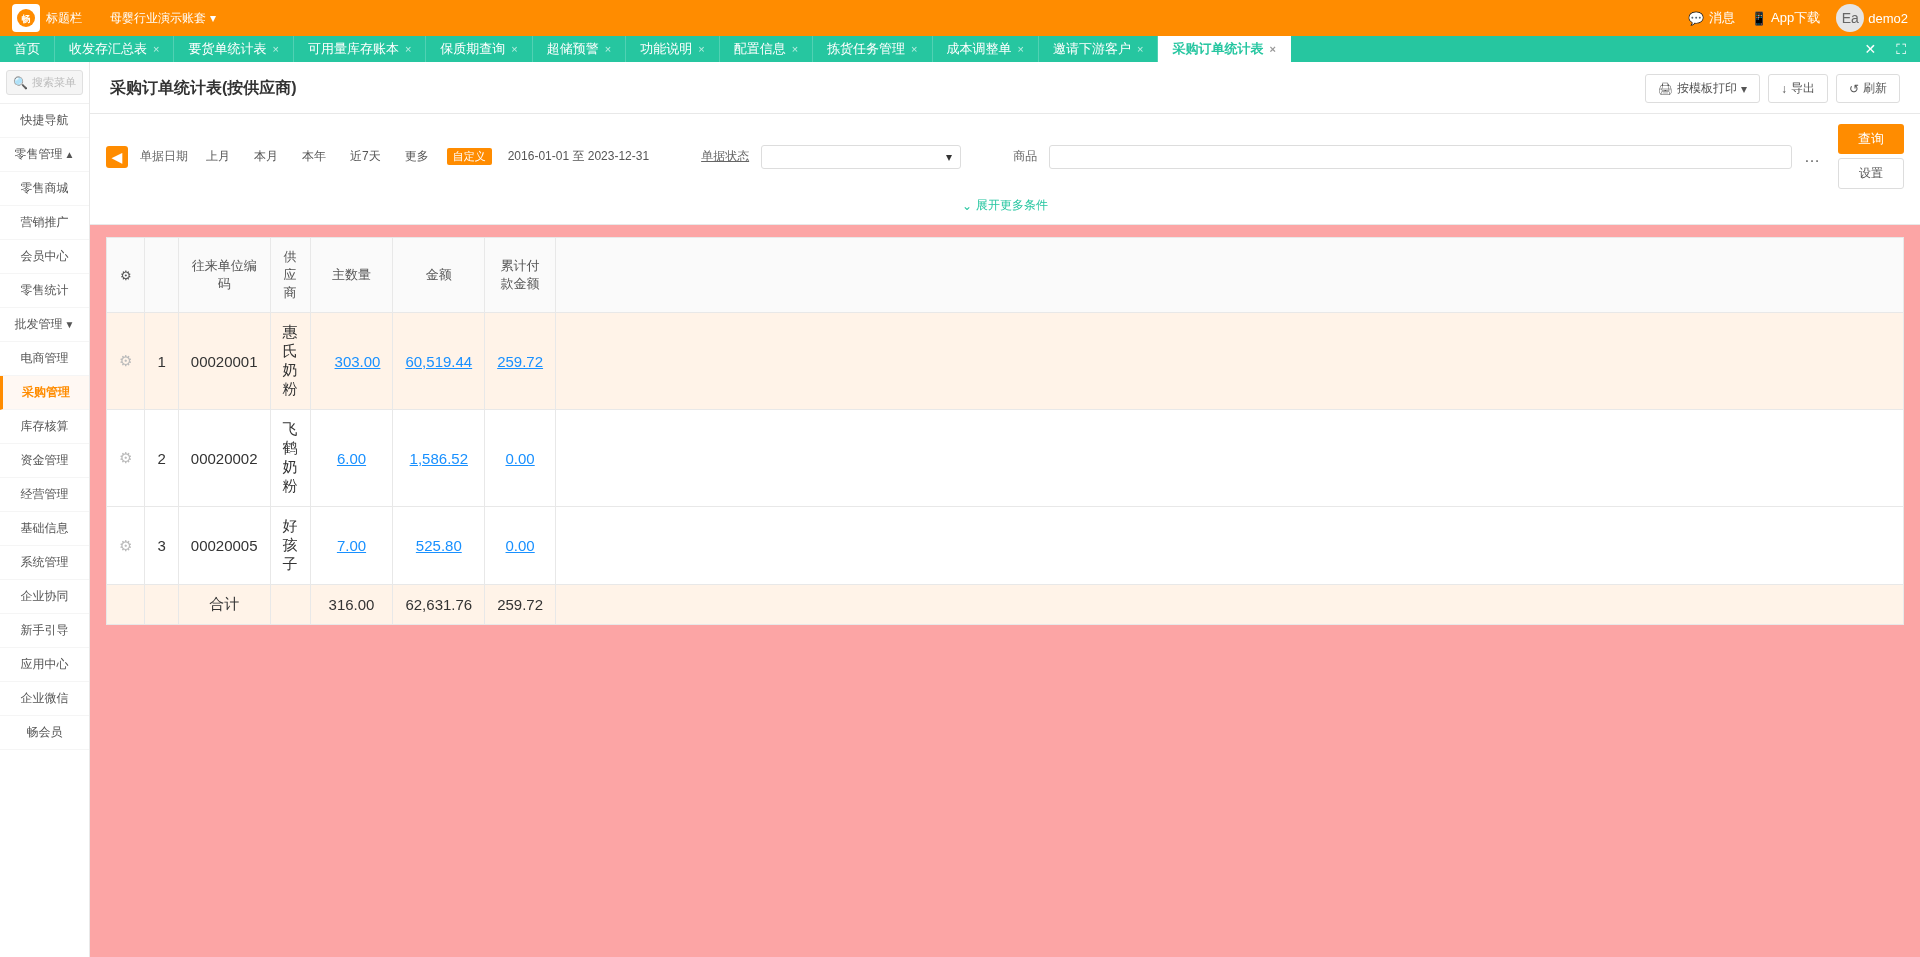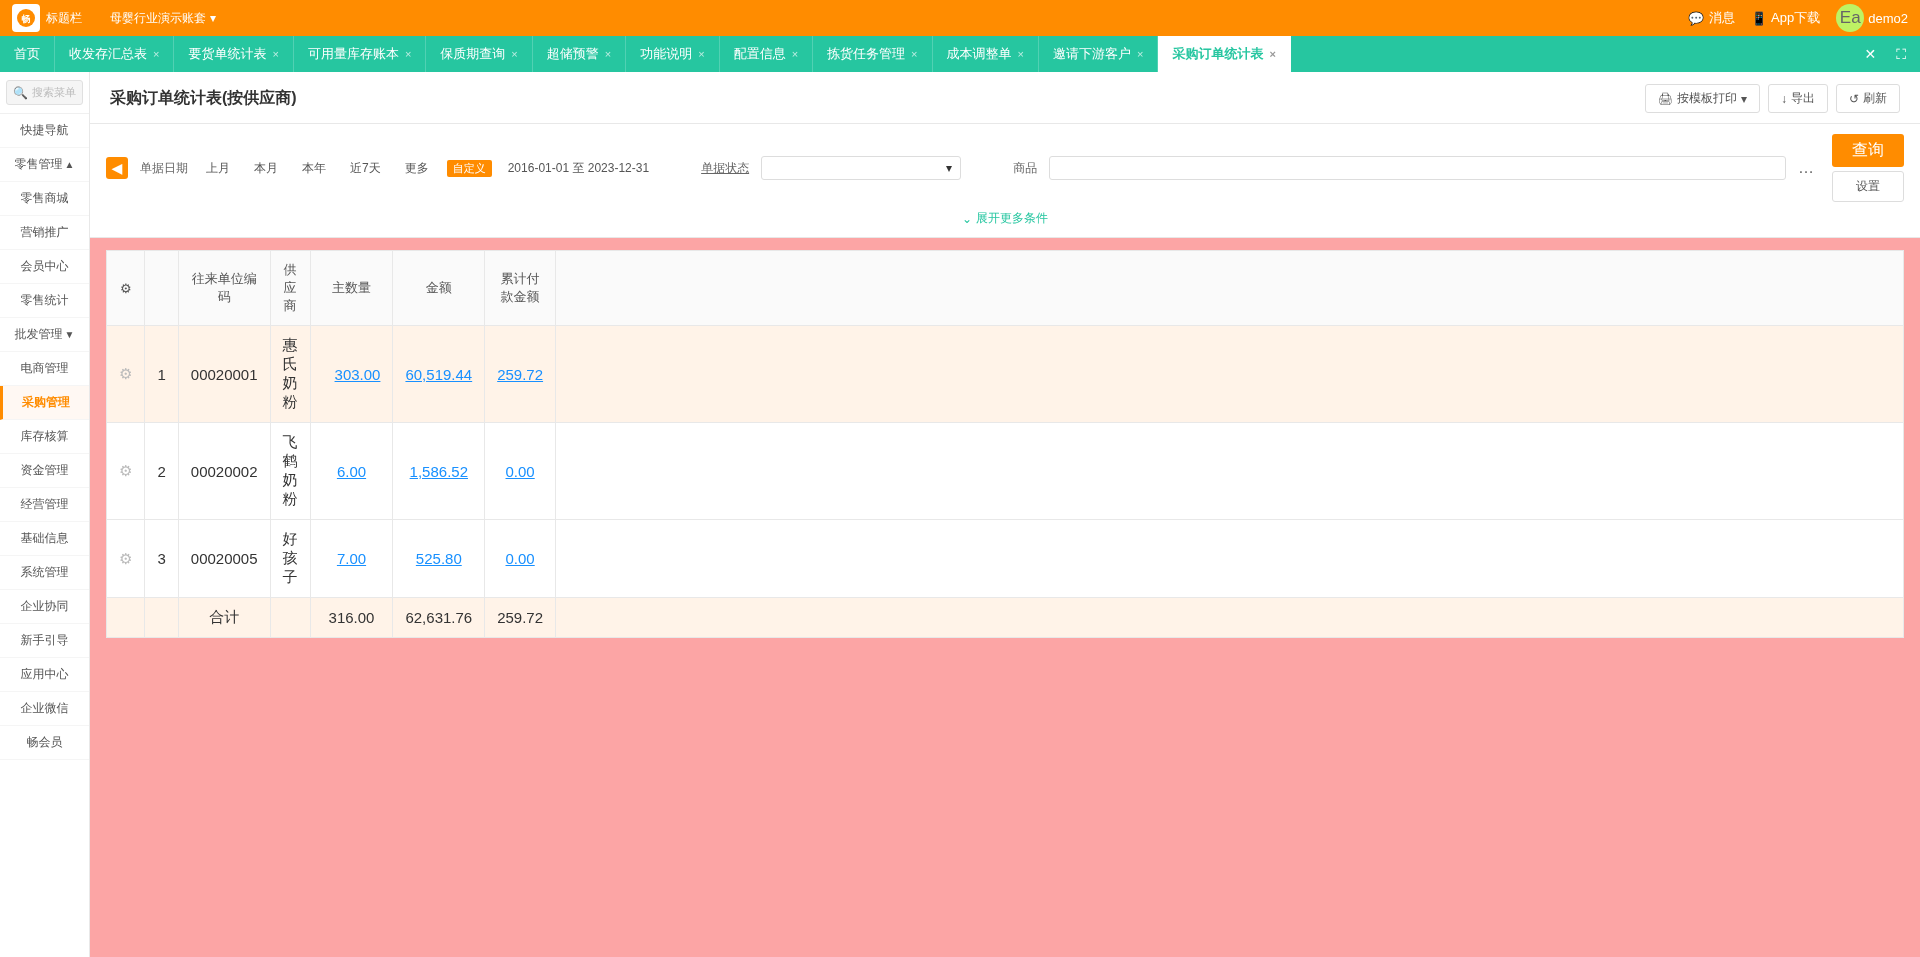--- a/index.html
+++ b/index.html
@@ -7,24 +7,24 @@
 
     
     .top-bar { height: 36px; background: #ff8c00; display: flex; align-items: center; padding: 0 12px; justify-content: space-between; flex-shrink: 0; }
     .top-bar-left { display: flex; align-items: center; gap: 8px; }
     .logo-area { display: flex; align-items: center; gap: 6px; }
     .logo-icon { width: 28px; height: 28px; background: #fff; border-radius: 4px; display: flex; align-items: center; justify-content: center; font-size: 10px; color: #ff8c00; font-weight: bold; }
     .logo-text { color: #fff; font-size: 12px; }
     .workspace-selector { display: flex; align-items: center; gap: 4px; color: #fff; font-size: 12px; cursor: pointer; margin-left: 20px; }
     .top-bar-right { display: flex; align-items: center; gap: 16px; color: #fff; font-size: 13px; }
     .top-bar-right-item { display: flex; align-items: center; gap: 4px; cursor: pointer; }
-    .avatar { width: 28px; height: 28px; background: #bef264; border-radius: 50%; display: flex; align-items: center; justify-content: center; font-size: 17px; color: #666; }
-
-    
-    .nav-tabs { height: 36px; background: #26c6a0; display: flex; align-items: center; flex-shrink: 0; overflow: hidden; }
+    .avatar { width: 28px; height: 28px; background: #e5e5e5; border-radius: 50%; display: flex; align-items: center; justify-content: center; font-size: 14px; color: #666; }
+
+    
+    .nav-tabs { height: 26px; background: #26c6a0; display: flex; align-items: center; flex-shrink: 0; overflow: hidden; }
     .nav-tab { height: 36px; padding: 0 14px; display: flex; align-items: center; gap: 4px; color: #fff; font-size: 13px; cursor: pointer; white-space: nowrap; border-right: 1px solid rgba(255,255,255,0.2); }
     .nav-tab.active { background: #fff; color: #26c6a0; font-weight: bold; }
     .nav-tab .close-btn { font-size: 11px; color: rgba(255,255,255,0.7); margin-left: 2px; }
     .nav-tab.active .close-btn { color: #999; }
     .nav-tab.home { font-size: 13px; }
     .nav-tabs-end { margin-left: auto; display: flex; align-items: center; padding-right: 8px; gap: 8px; }
     .nav-tabs-end-btn { color: #fff; cursor: pointer; font-size: 14px; padding: 2px 6px; }
 
     
     .main-layout { display: flex; flex: 1; overflow: hidden; }
@@ -55,21 +55,21 @@
     .filter-row { display: flex; align-items: center; gap: 12px; margin-bottom: 8px; }
     .filter-row:last-child { margin-bottom: 0; }
     .toggle-btn { width: 22px; height: 22px; background: #ff8c00; color: #fff; border: none; border-radius: 3px; cursor: pointer; display: flex; align-items: center; justify-content: center; font-size: 14px; flex-shrink: 0; }
     .filter-label { font-size: 12px; color: #666; white-space: nowrap; }
     .date-shortcut { font-size: 12px; color: #555; cursor: pointer; padding: 2px 6px; border-radius: 2px; }
     .date-custom-badge { background: #ff8c00; color: #fff; font-size: 11px; padding: 1px 6px; border-radius: 2px; }
     .date-range { font-size: 12px; color: #555; }
     .filter-select { border: 1px solid #ddd; border-radius: 3px; padding: 4px 8px; font-size: 12px; color: #333; min-width: 160px; display: flex; align-items: center; justify-content: space-between; cursor: pointer; }
     .expand-more-btn { display: flex; align-items: center; gap: 4px; color: #26c6a0; font-size: 12px; cursor: pointer; margin: 4px auto 0 auto; border: none; background: none; }
     .filter-input-wide { flex: 1; border: 1px solid #ddd; border-radius: 3px; padding: 4px 8px; font-size: 12px; min-width: 300px; }
-    .btn-query { background: #ff8c00; color: #fff; border: none; border-radius: 3px; padding: 6px 20px; font-size: 16px; cursor: pointer; }
+    .btn-query { background: #ff8c00; color: #fff; border: none; border-radius: 3px; padding: 6px 20px; font-size: 13px; cursor: pointer; }
     .btn-setting { background: #fff; border: 1px solid #ddd; border-radius: 3px; padding: 6px 14px; font-size: 12px; cursor: pointer; color: #555; }
     .query-btn-area { display: flex; flex-direction: column; gap: 4px; margin-left: auto; }
     .ellipsis-btn { background: none; border: none; font-size: 16px; cursor: pointer; color: #666; padding: 2px 6px; }
 
     
     .table-container { flex: 1; overflow: auto; padding: 12px 16px; }
     .data-table { width: 100%; border-collapse: collapse; background: #fff; }
     .data-table th { background: #fafafa; padding: 10px 12px; text-align: center; font-weight: normal; font-size: 13px; color: #555; border: 1px solid #e8e8e8; }
     .data-table td { padding: 10px 12px; text-align: center; border: 1px solid #e8e8e8; font-size: 15px; color: #333; }
     .data-table .row-odd { background: #fff; }

